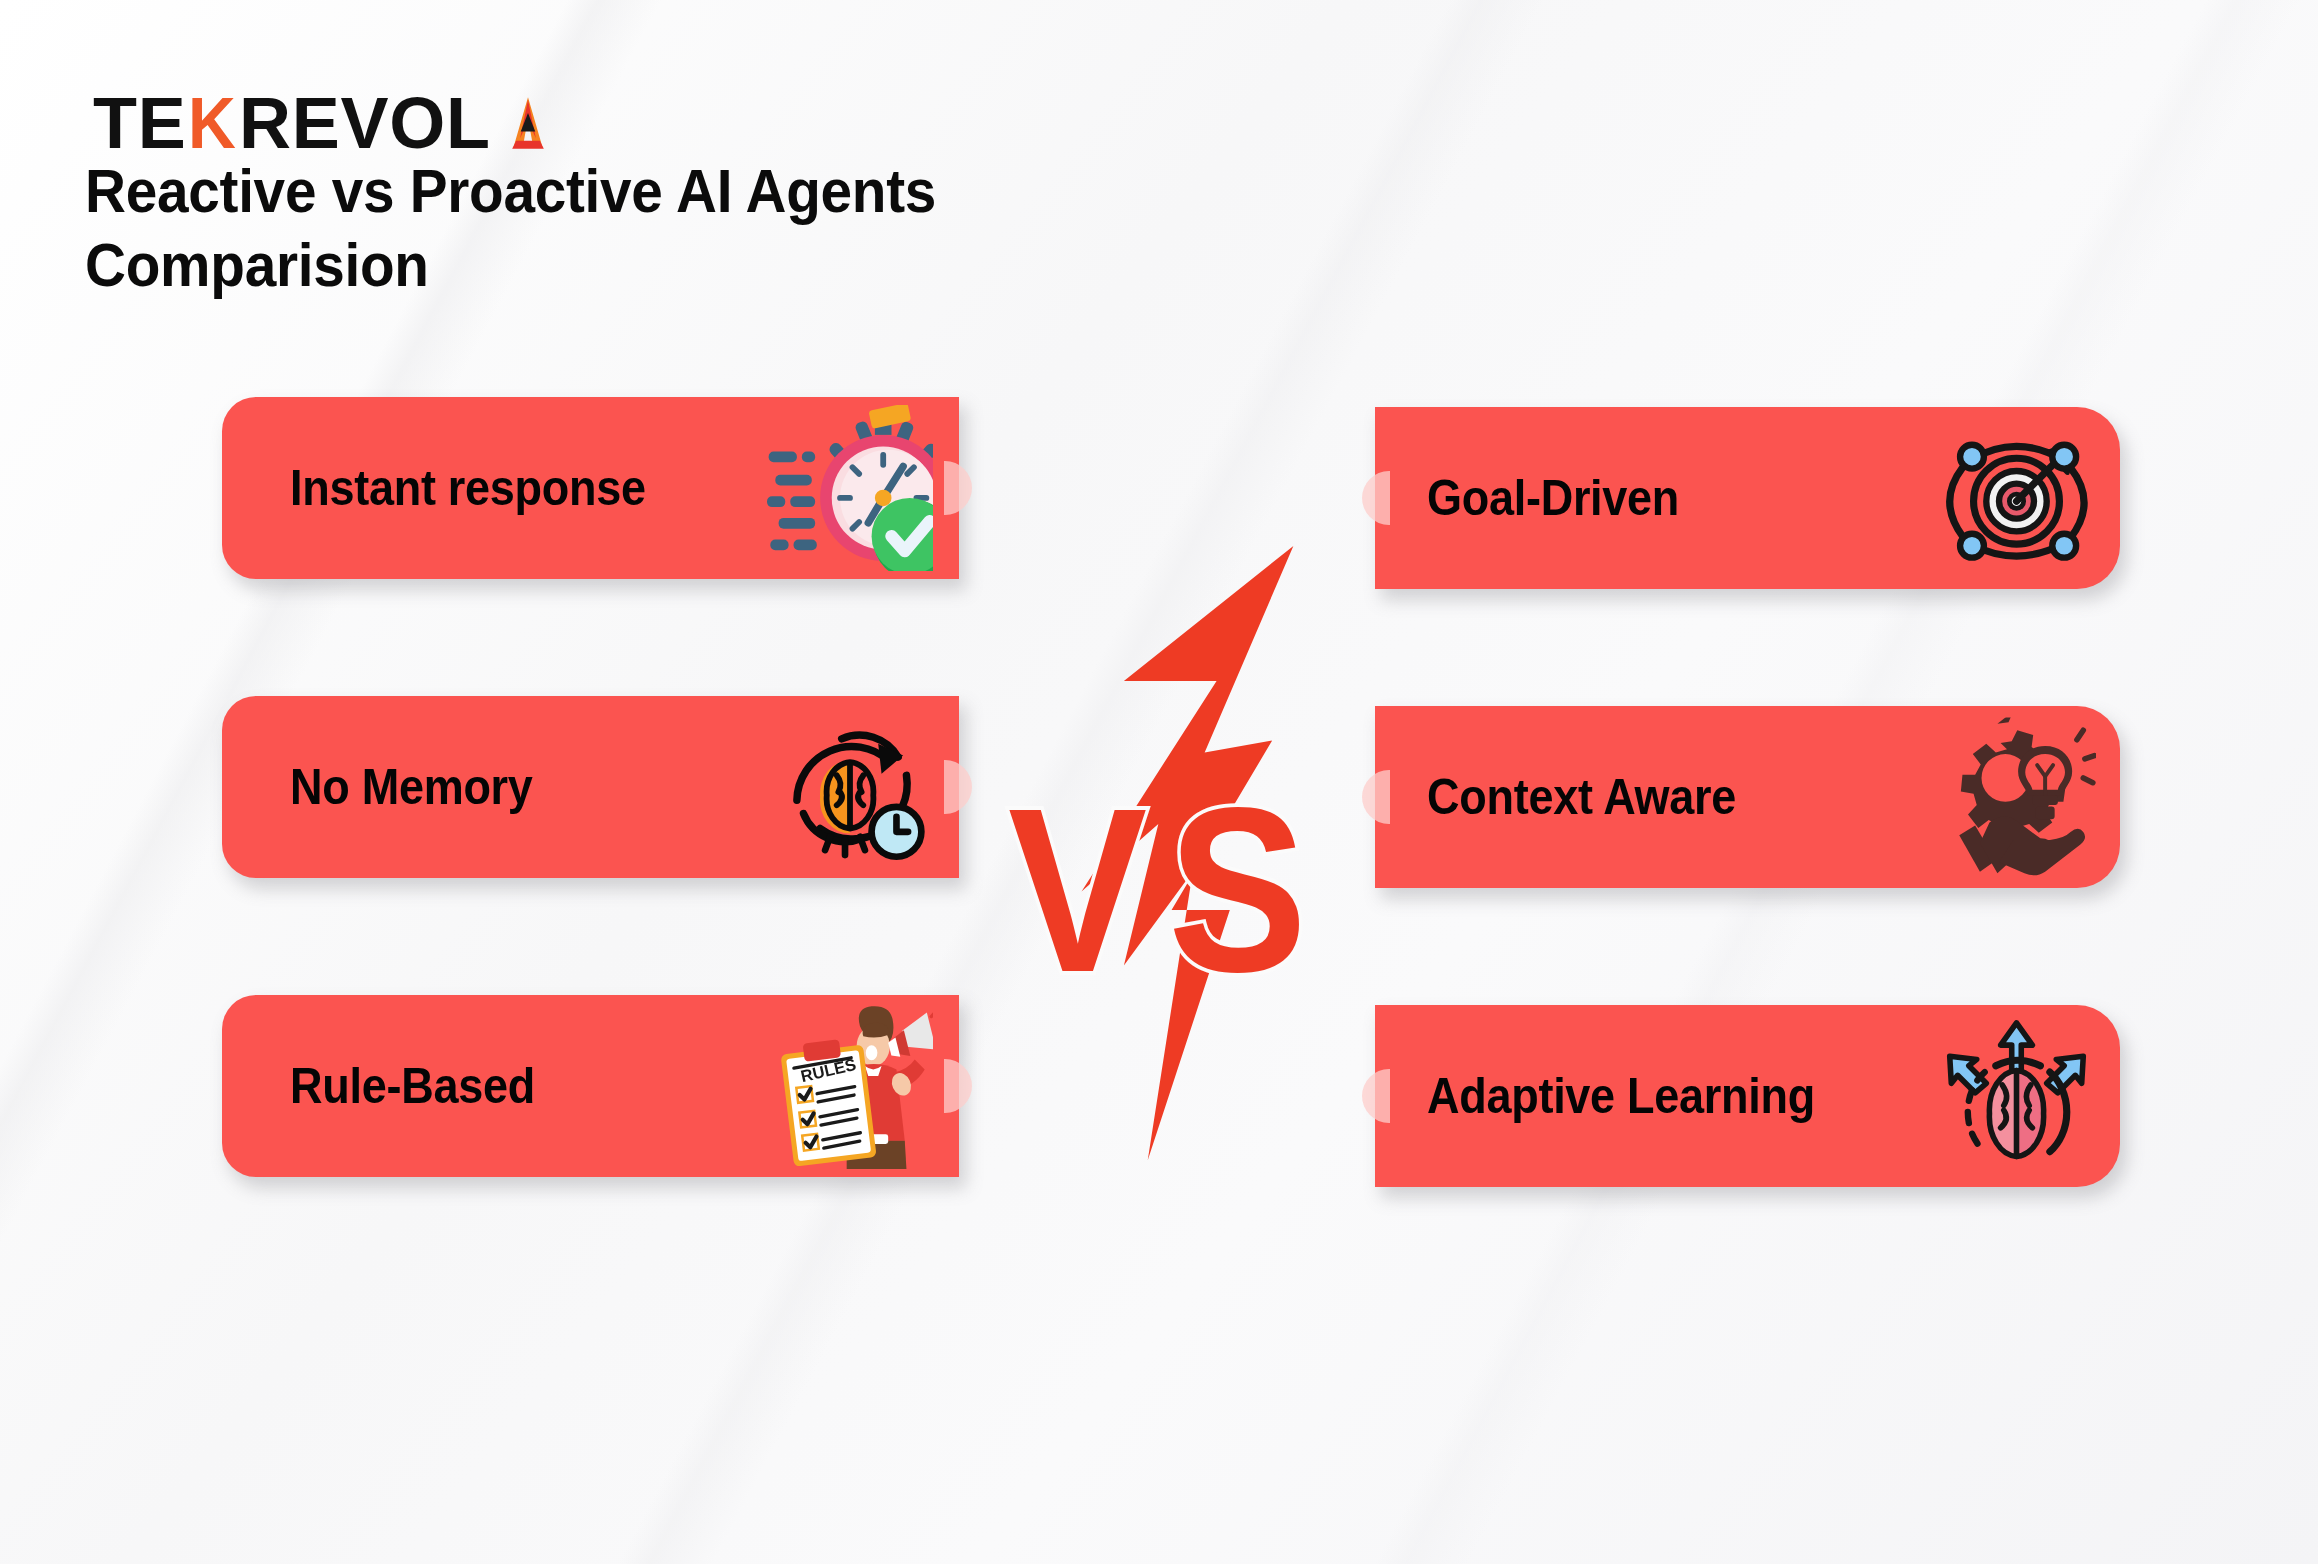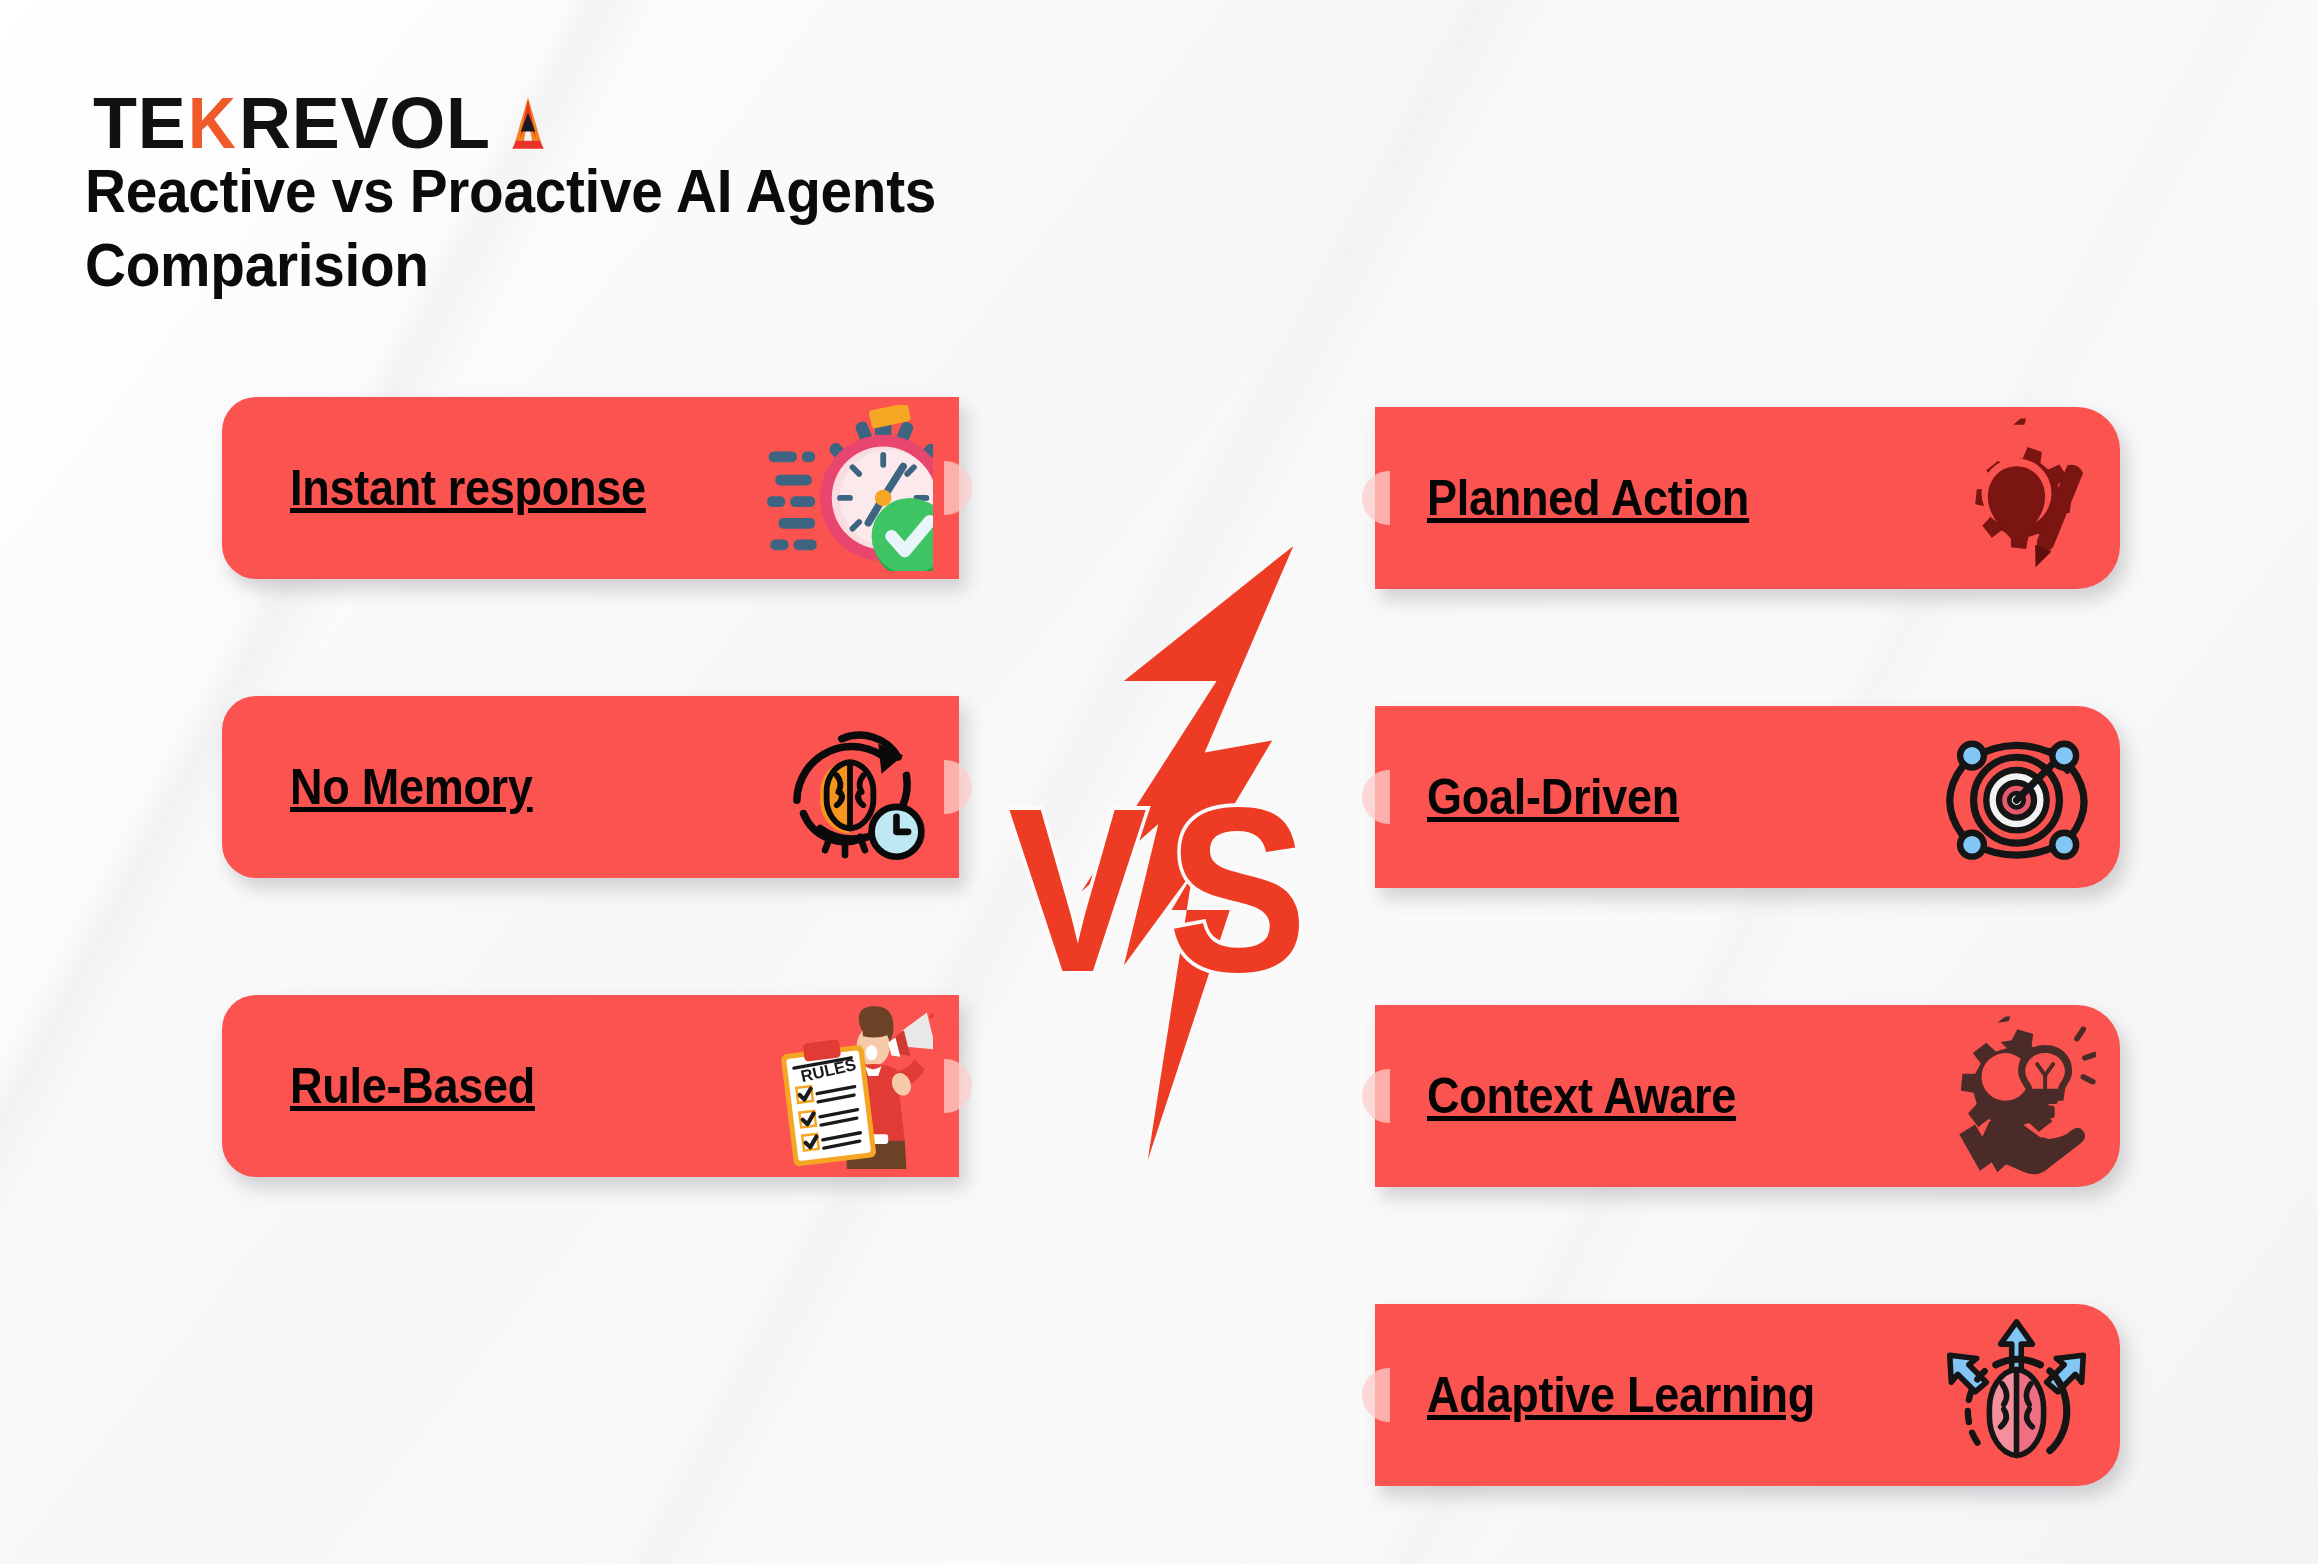--- a/index.html
+++ b/index.html
@@ -67,21 +67,20 @@
     line-height: 1.22;
     color: #0b0b0b;
     letter-spacing: -0.3px;
     transform: scaleX(0.93);
   }
 
   
   .col {
     position: absolute;
     top: 397px;
-    text-decoration: underline;
   }
   .col-left  { left: 222px;  width: 737px; }
   .col-right { left: 1375px; top: 407px; width: 745px; }
 
   .card {
     position: relative;
     height: 182px;
     margin-bottom: 117px;
     background: #FB5450;
     display: flex;
@@ -312,40 +311,20 @@
         </g>
       </svg>
     </div>
   </div>
 
 
 </div>
 
 <div class="col col-right">
 
-  <div class="card">
-    <div class="card-label">Planned Action</div>
-    <div class="card-notch"></div>
-    <div class="card-icon">
-      <svg viewBox="0 0 200 200">
-        <g fill="#7A1512">
-          <path d="M96 8 l14 0 l4 -16 l0 0 z"></path>
-          <path d="M100 16 m-78 0 a78 78 0 1 0 156 0 a78 78 0 1 0 -156 0" fill="none" stroke="none"></path>
-          <path d="M96 16
-                   l12 -2 l6 -14 l18 6 l-2 14 l10 8 l14 -6 l10 16 l-12 9 l2 13 l15 4 l-2 19 l-15 0 l-6 12 l8 12 l-15 12 l-11 -10 l-13 4 l-3 15 l-19 -2 l0 -15 l-12 -6 l-12 9 l-12 -15 l10 -11 l-4 -13 l-15 -3 l2 -19 l15 0 l6 -12 l-9 -12 l15 -12 l11 10 l13 -4 z" transform="translate(0,36)"></path>
-        </g>
-        <circle cx="100" cy="94" r="44" fill="#FB5450"></circle>
-        <path d="M100 60 C78 60 64 78 64 98 C64 122 82 140 100 158 C118 140 136 122 136 98 C136 78 122 60 100 60 Z" fill="#7A1512"></path>
-        <g transform="rotate(22 150 120)">
-          <path d="M140 58 q12 -8 22 2 l0 100 l-11 26 l-11 -26 z" fill="#7A1512"></path>
-          <path d="M140 166 l11 26 l11 -26 z" fill="#5E0F0C"></path>
-        </g>
-      </svg>
-    </div>
-  </div>
 
   <div class="card">
     <div class="card-label">Goal-Driven</div>
     <div class="card-notch"></div>
     <div class="card-icon">
       <svg viewBox="0 0 200 200">
         <g fill="none" stroke="#151515" stroke-width="9" stroke-linecap="round">
           <path d="M42 52 q58 -34 116 0"></path>
           <path d="M168 62 q34 44 0 88"></path>
           <path d="M158 158 q-58 30 -116 0"></path>

